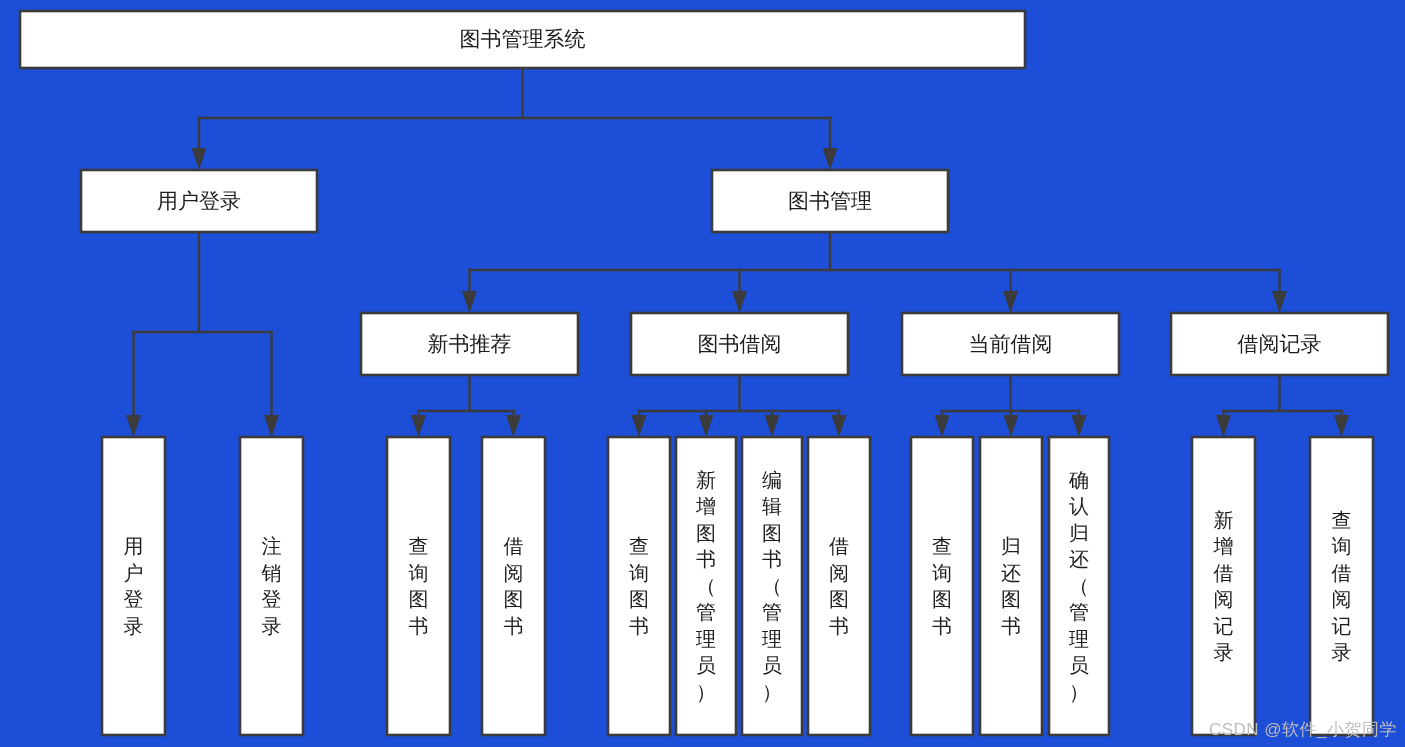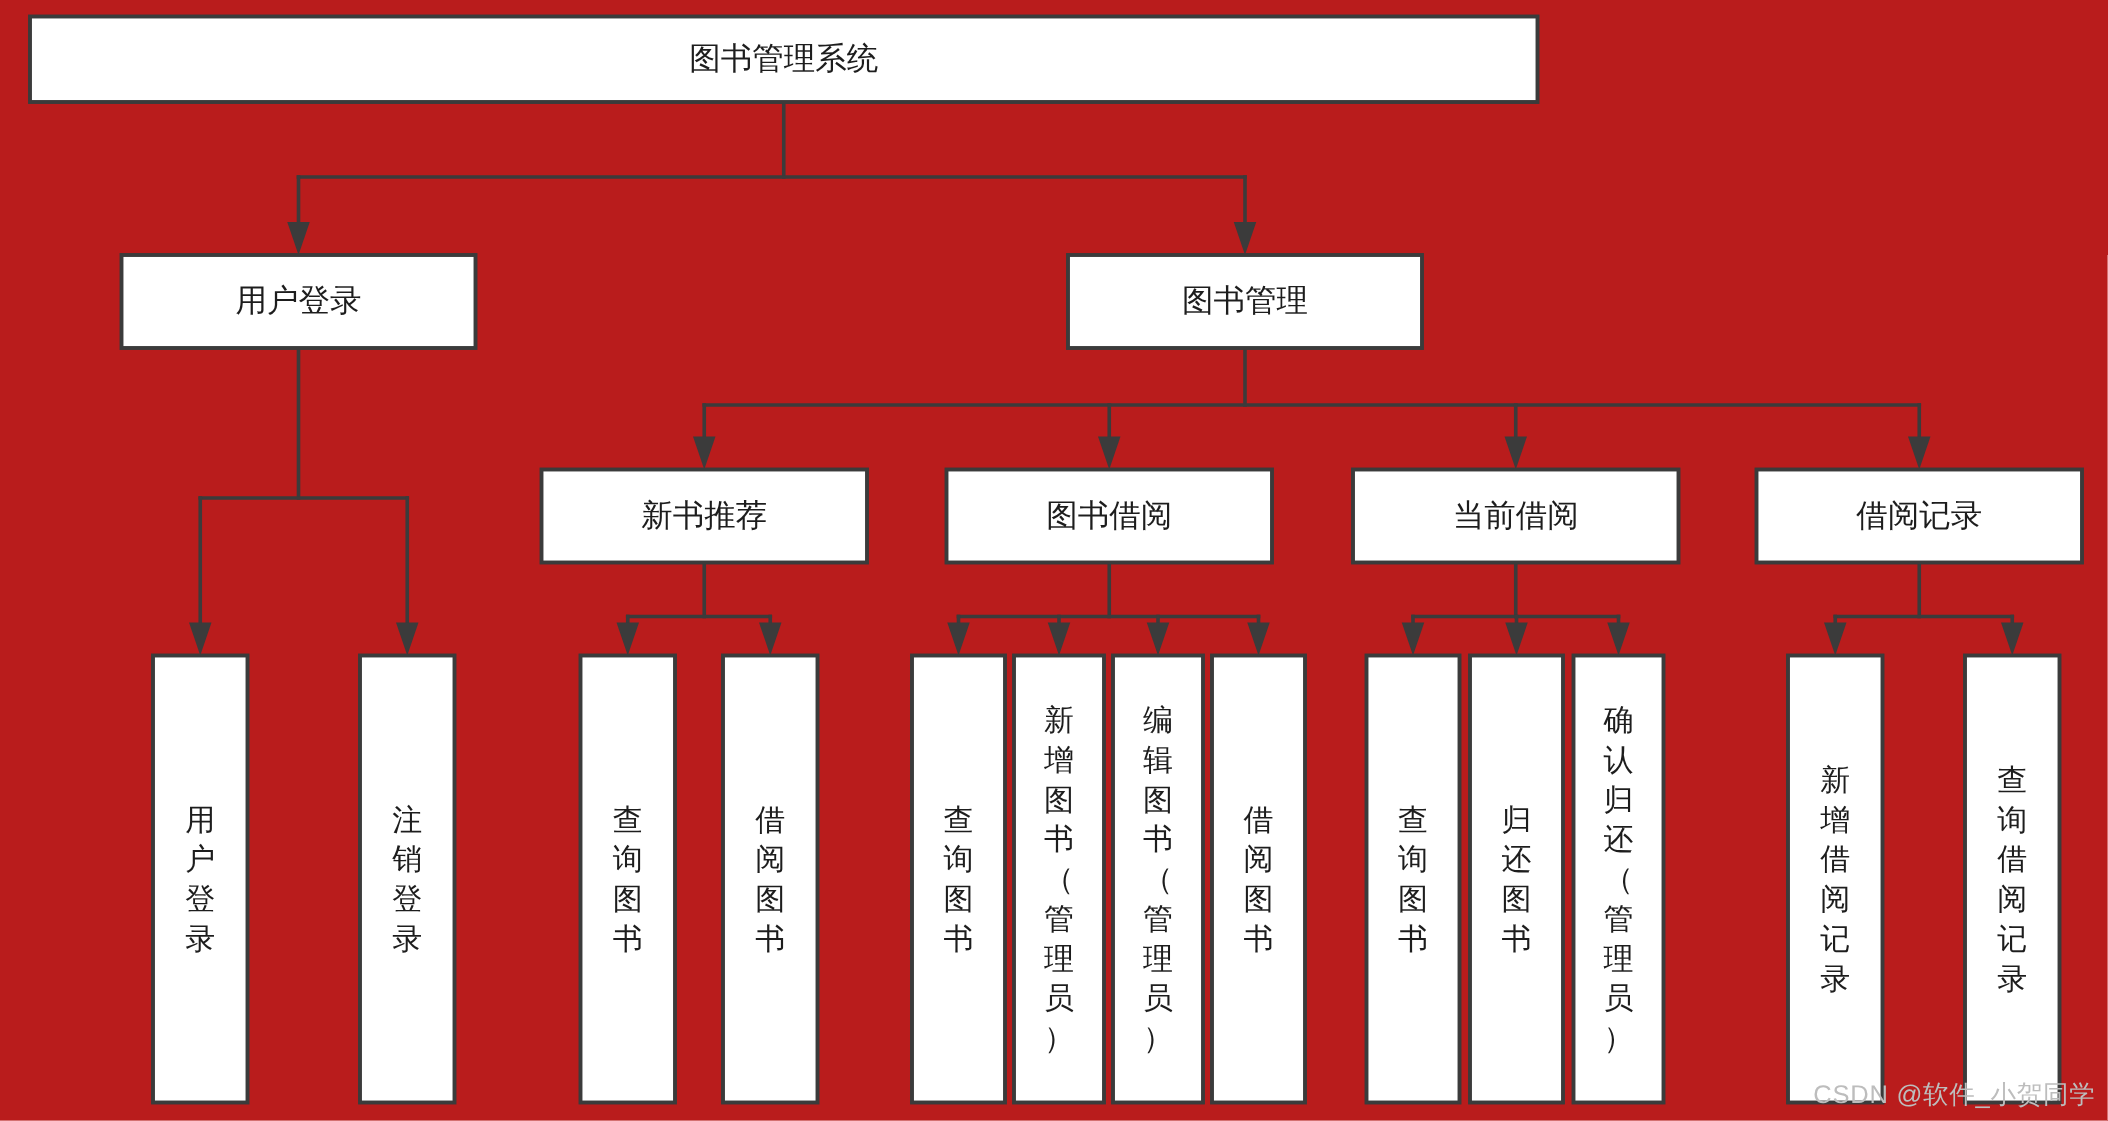--- a/index.html
+++ b/index.html
@@ -10,21 +10,21 @@
   body {
     width: 1405px;
     height: 747px;
     font-family: "Liberation Sans", "DejaVu Sans", sans-serif;
     overflow: hidden;
   }
   #diagram-root {
     position: relative;
     width: 1405px;
     height: 747px;
-    background: #b91c1c;
+    background: #1d4ed8;
   }
   #tree-svg {
     position: absolute;
     left: 0;
     top: 0;
     width: 1405px;
     height: 747px;
     display: block;
   }
   .node-box {

